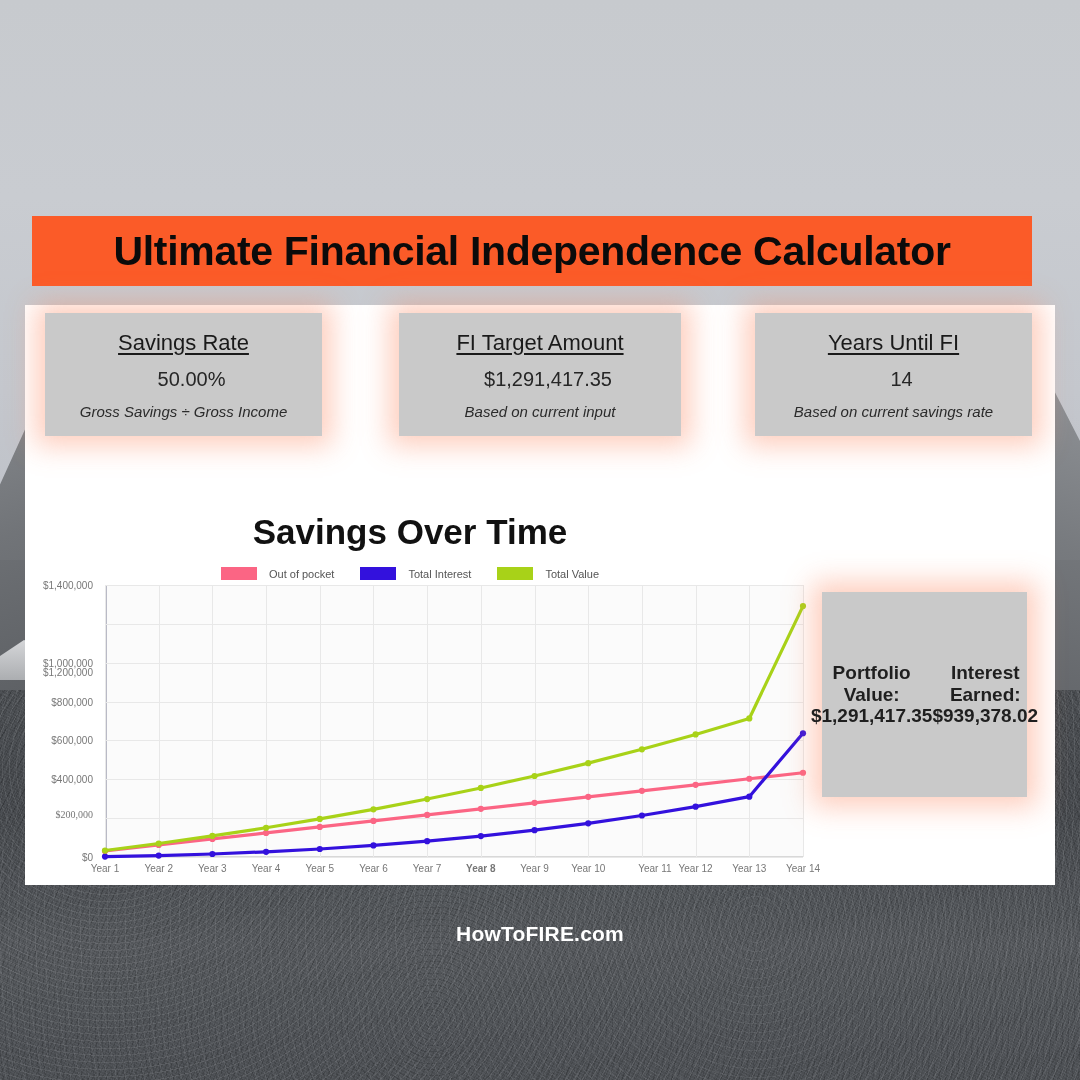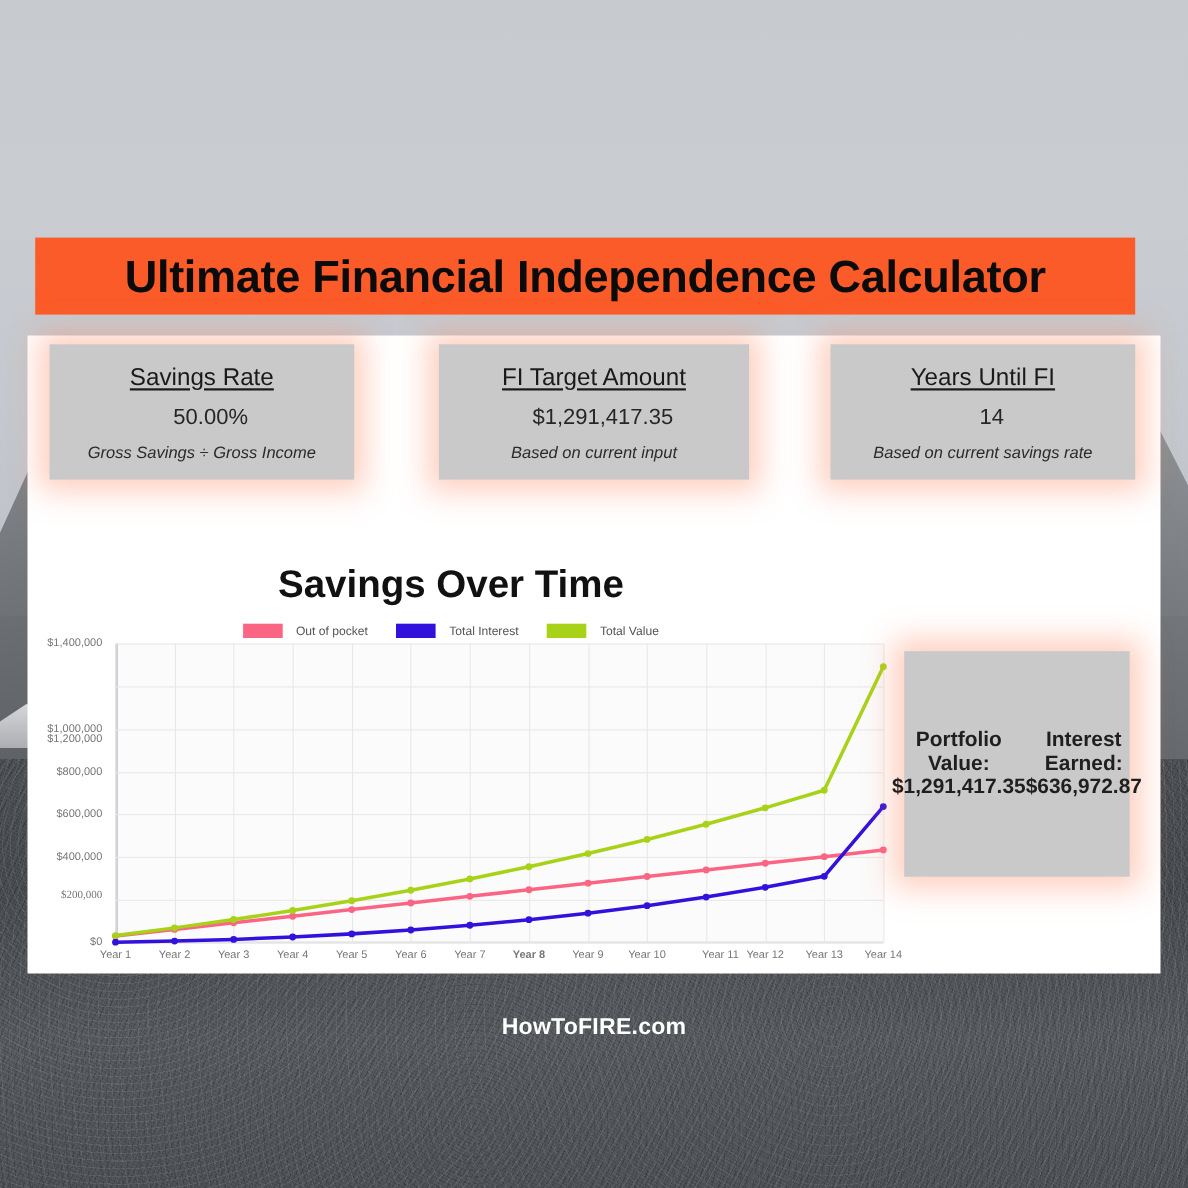--- a/index.html
+++ b/index.html
@@ -292,17 +292,17 @@
     <div class="xlabel" style="left: 768px; top: 278px;">Year 14</div>
   </div>
 
 <div id="summary-box">
   <div class="summary-group">
     <div class="summary-label">Portfolio Value:</div>
     <div class="summary-value">$1,291,417.35</div>
   </div>
   <div class="summary-group">
     <div class="summary-label">Interest Earned:</div>
-    <div class="summary-value">$636,972.87</div>
+    <div class="summary-value">$939,378.02</div>
   </div>
 </div>
 
 <div id="footer">HowToFIRE.com</div>
 
 </body></html>

